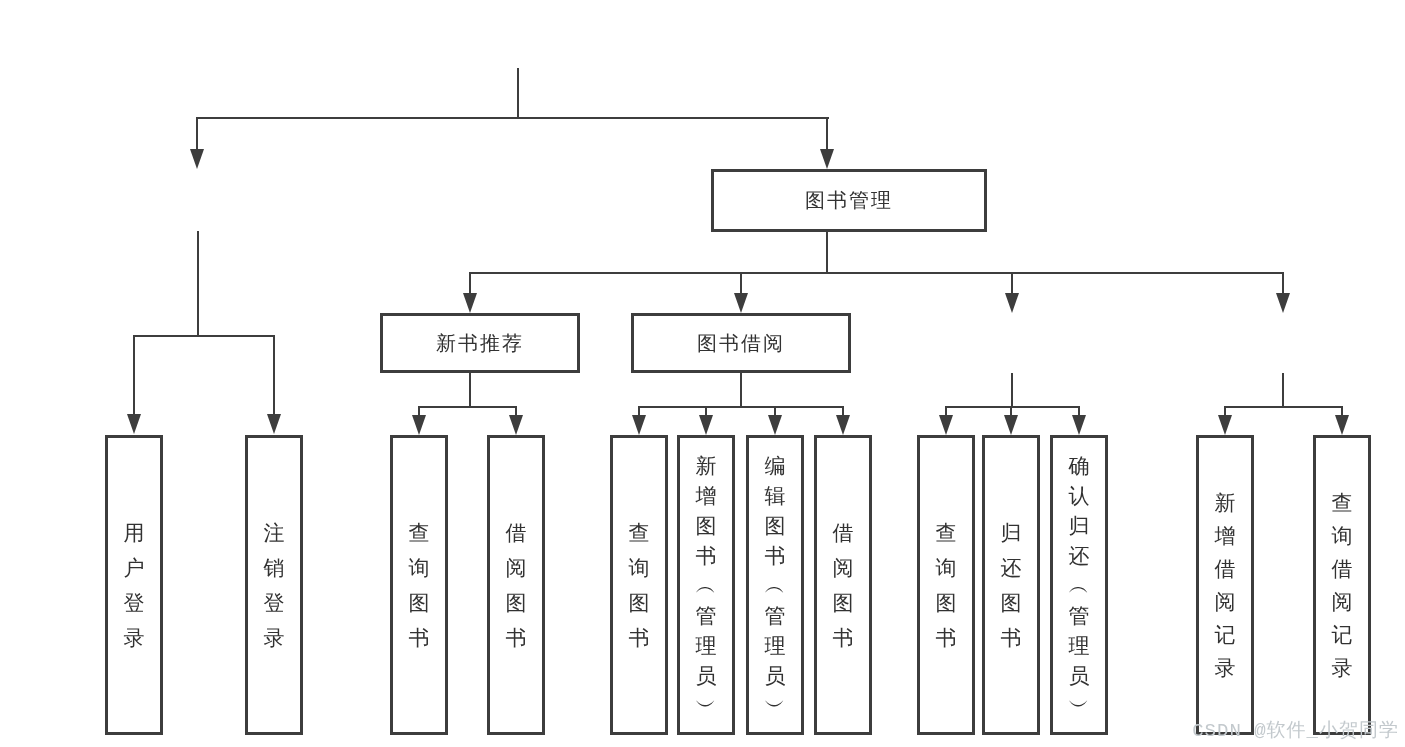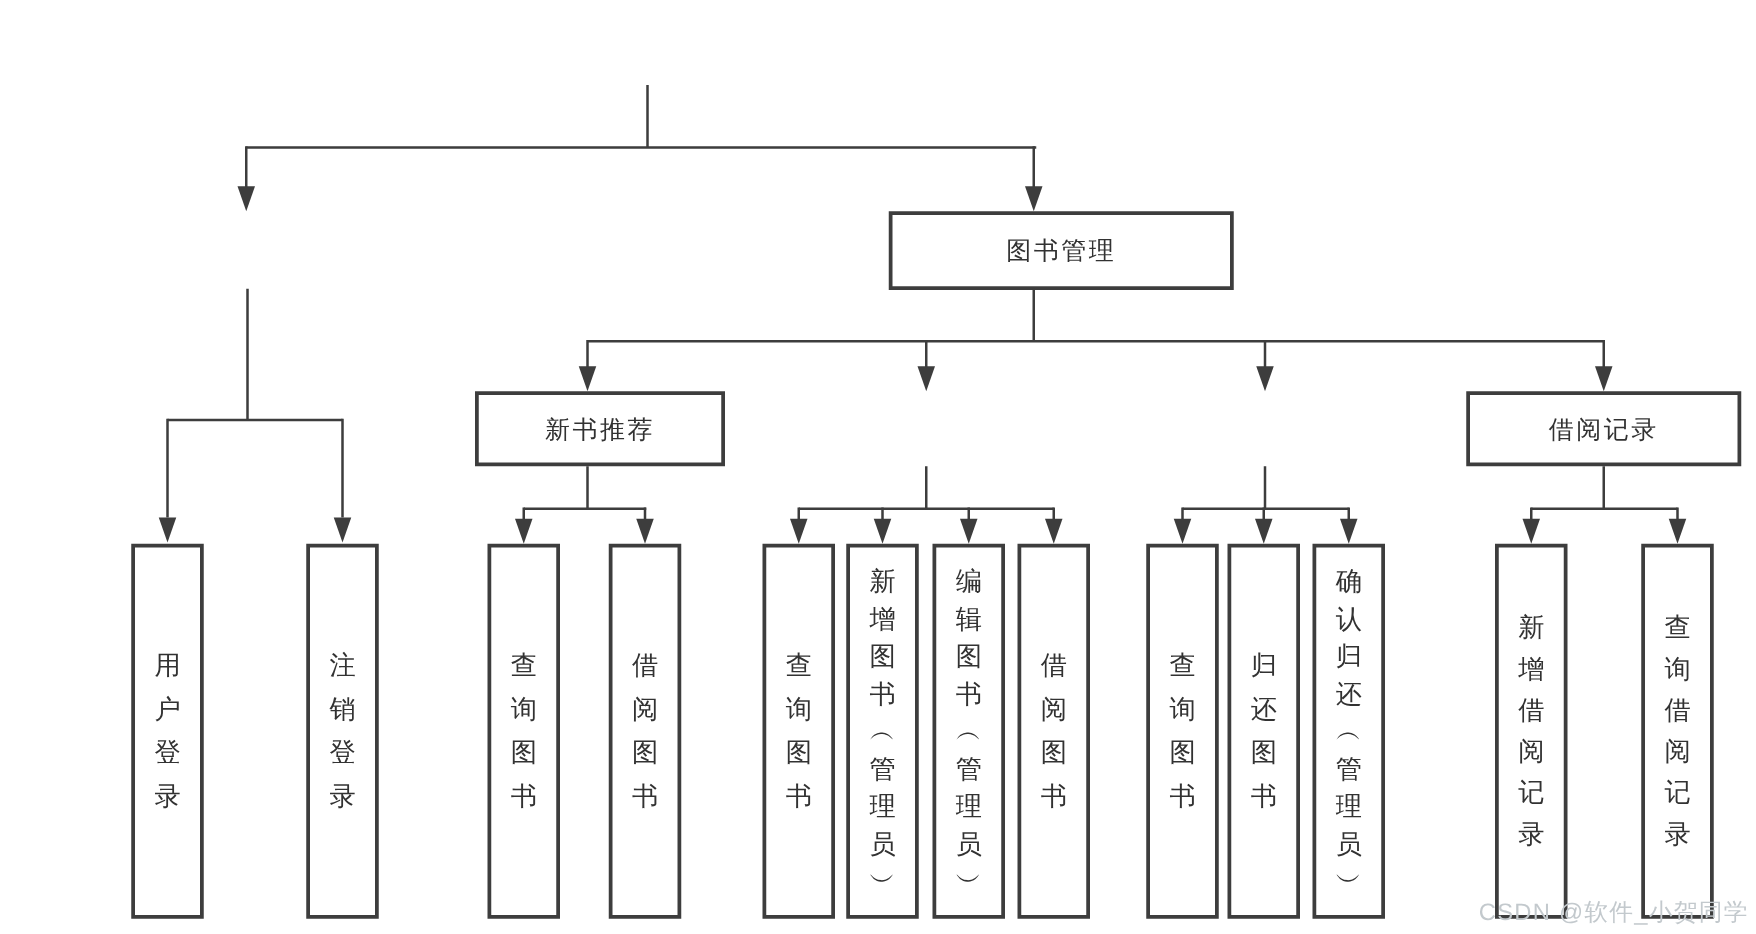--- a/index.html
+++ b/index.html
@@ -31,37 +31,38 @@
   .hline{position:absolute;height:2px;background:var(--line);}
   .arrow{
     position:absolute;width:0;height:0;
     border-left:7px solid transparent;border-right:7px solid transparent;
     border-top:20px solid var(--line);
   }
   .watermark{
     position:absolute;right:6px;bottom:4px;z-index:5;
     font-size:19px;letter-spacing:1px;color:var(--watermark);
     white-space:nowrap;
+    font-family:Liberation Mono, monospace;
   }
 </style>
 </head>
 <body>
 
 <div class="stage">
 
 
   <div class="node" style="left:711px;top:169px;width:276px;height:63px">
     <span class="hlabel">图书管理</span>
   </div>
 
   <div class="node" style="left:380px;top:313px;width:200px;height:60px">
     <span class="hlabel">新书推荐</span>
   </div>
-  <div class="node" style="left:1173px;top:313px;width:220px;height:60px">
-    <span class="hlabel">借阅记录</span>
+  <div class="node" style="left:631px;top:313px;width:220px;height:60px">
+    <span class="hlabel">图书借阅</span>
   </div>
 
   <div class="node leaf" style="left:105px;top:435px;width:58px;height:300px">
     <span class="vlabel" style="gap: 14px;">
         <span>用</span>
         <span>户</span>
         <span>登</span>
         <span>录</span>
       </span>
   </div>

